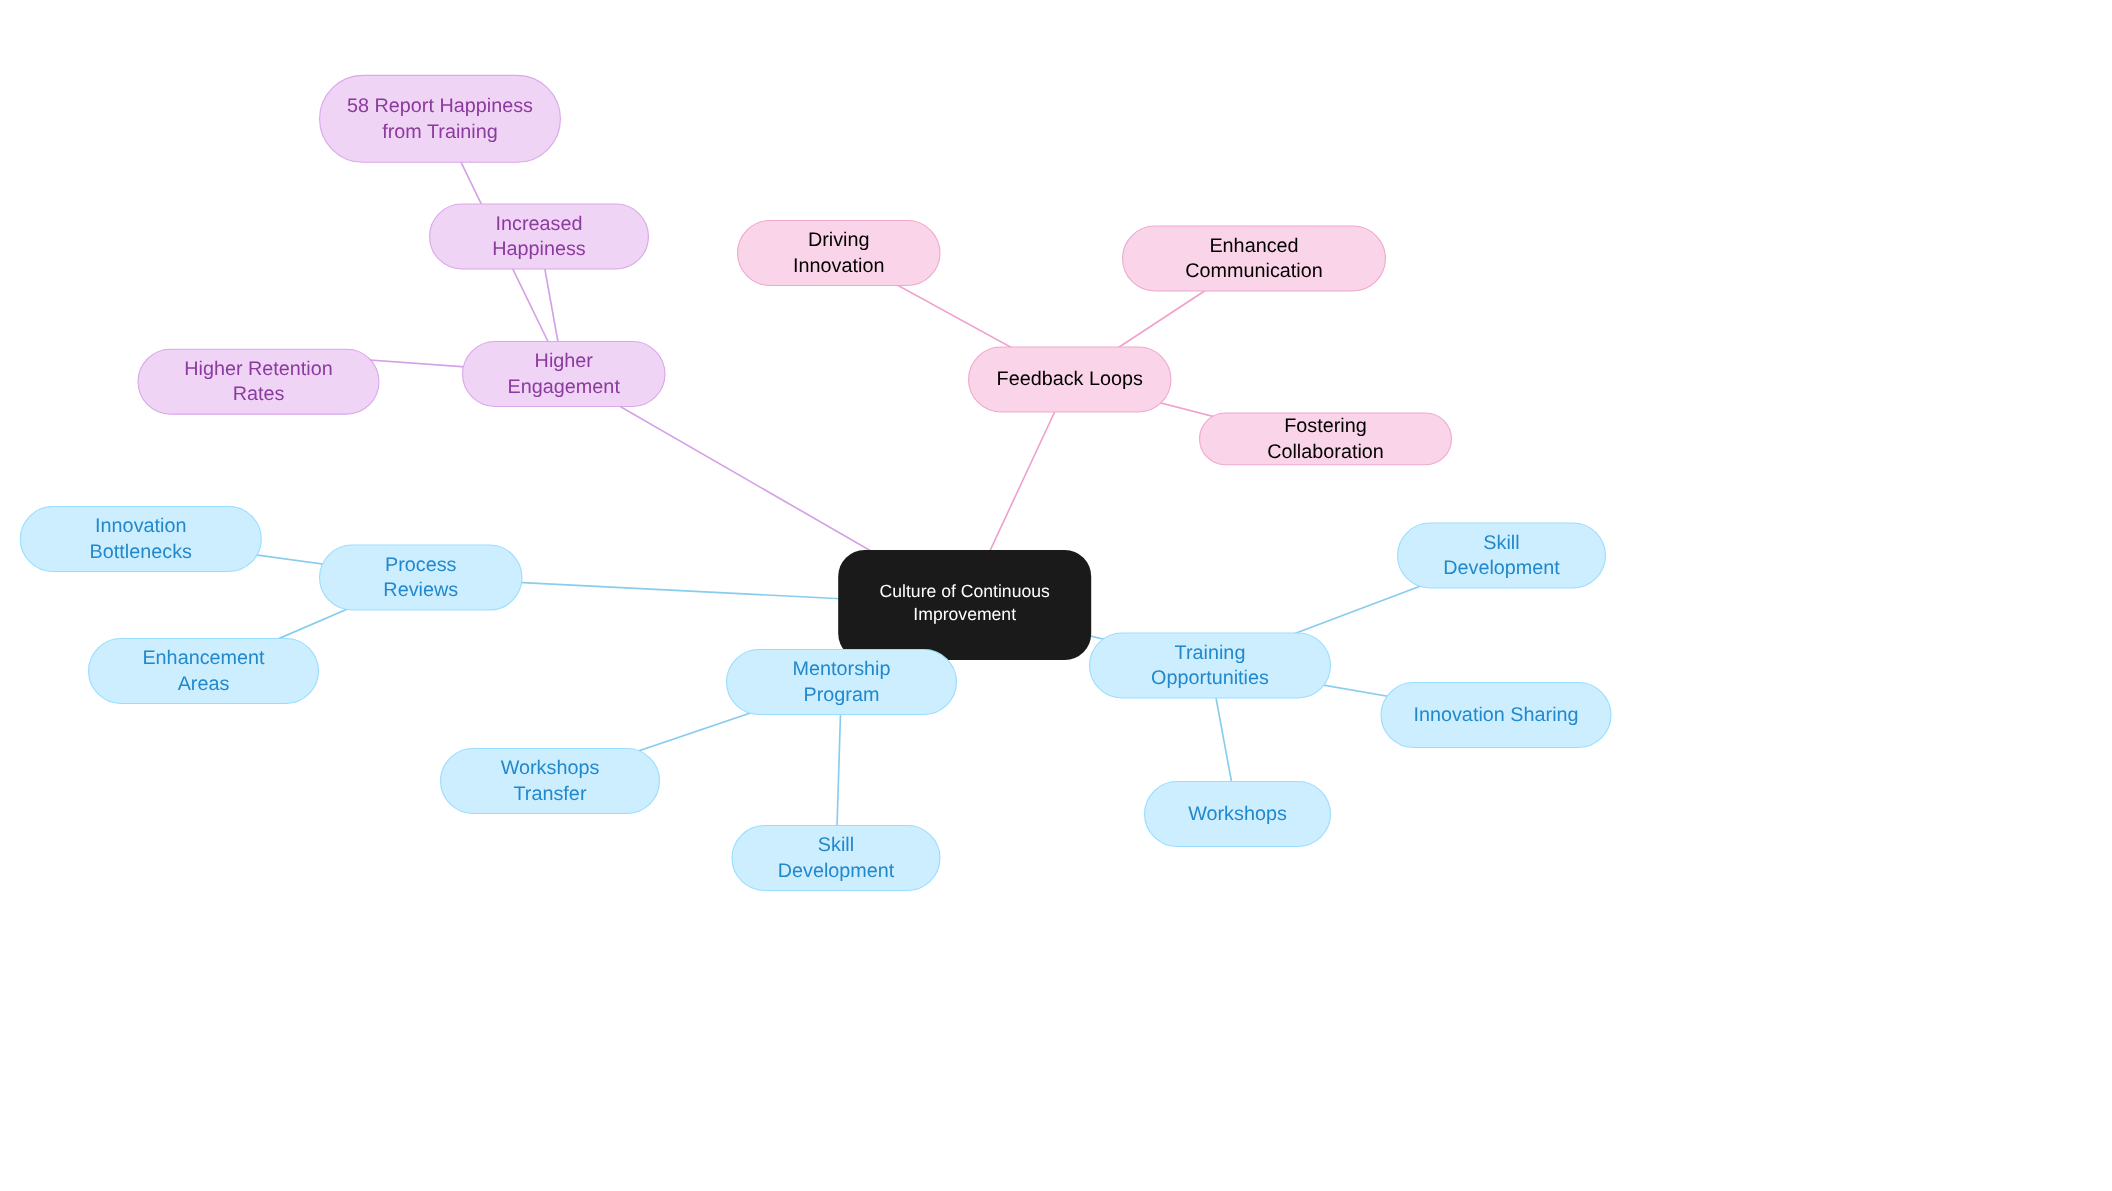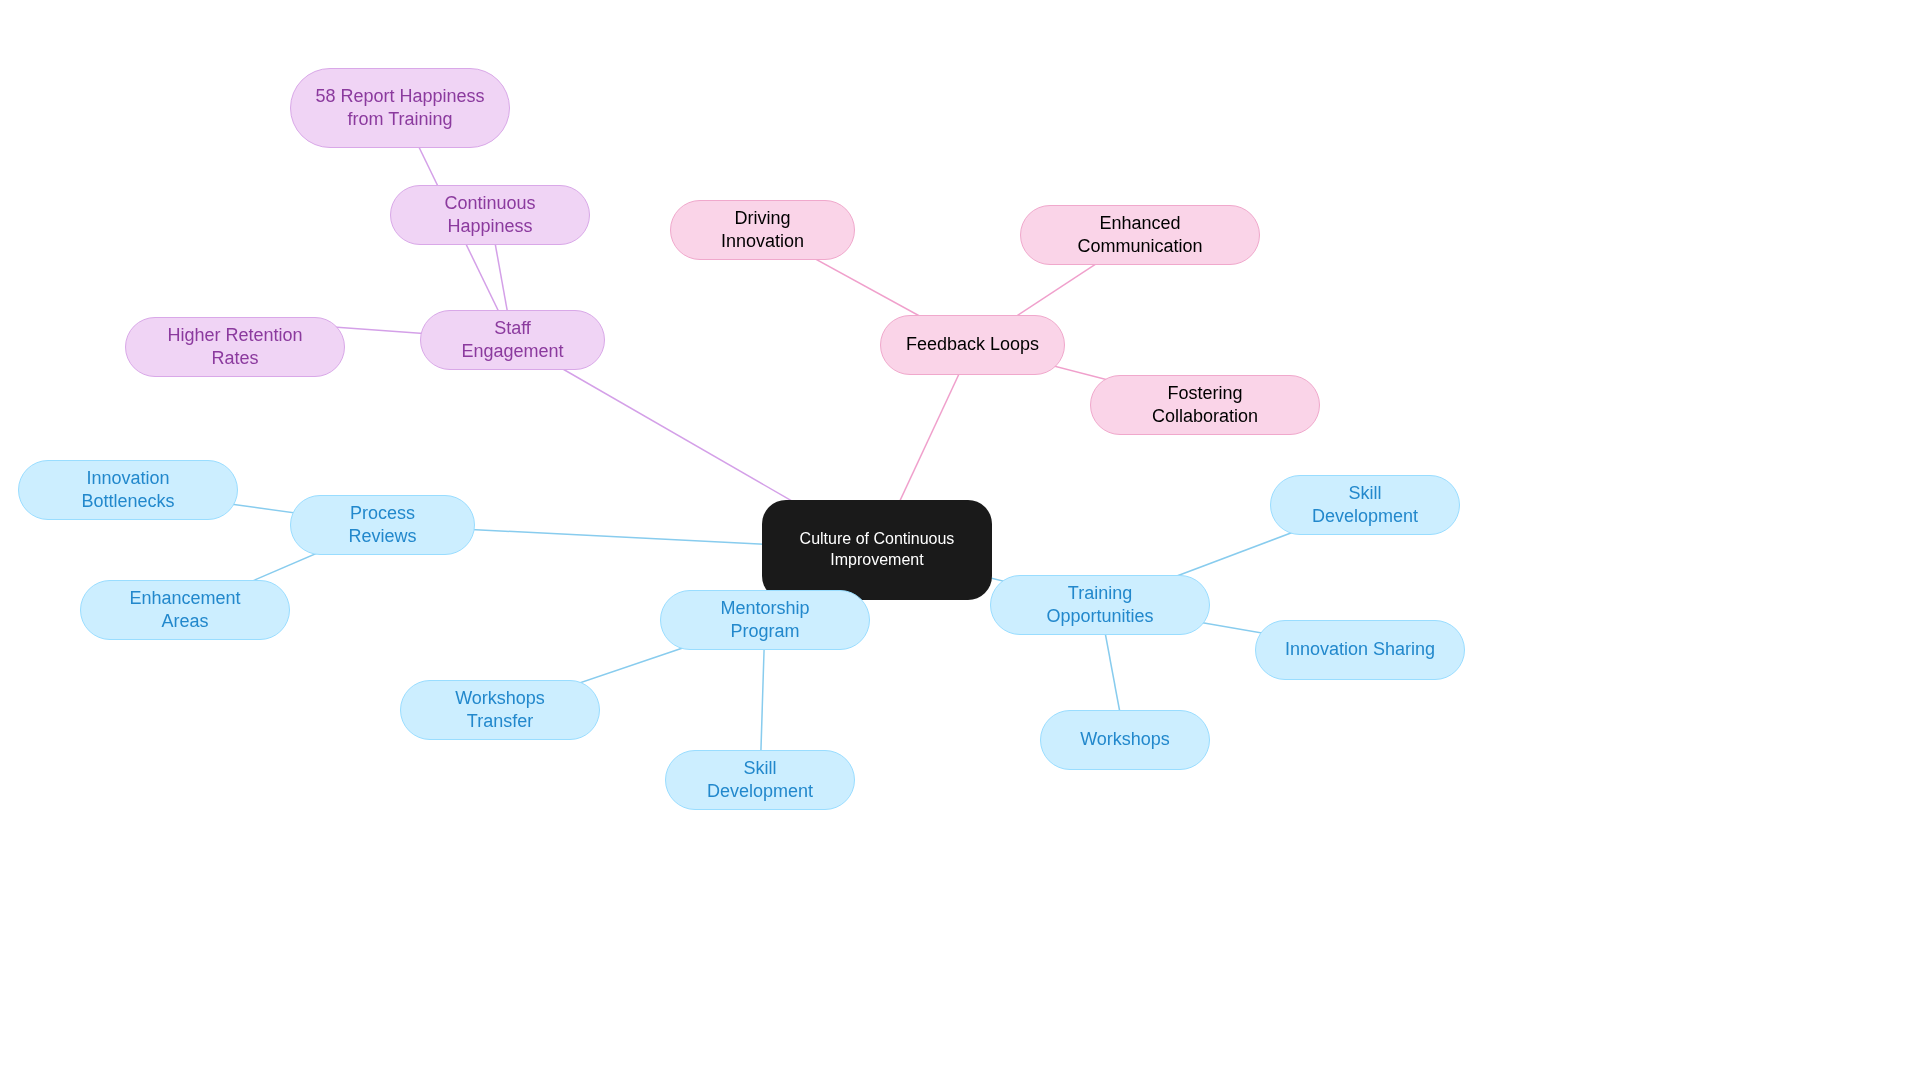--- a/index.html
+++ b/index.html
@@ -82,27 +82,27 @@
       <line x1="877" y1="550" x2="765" y2="620" stroke="#88ccee" stroke-width="1.5"></line>
       <line x1="765" y1="620" x2="500" y2="710" stroke="#88ccee" stroke-width="1.5"></line>
       <line x1="765" y1="620" x2="760" y2="780" stroke="#88ccee" stroke-width="1.5"></line>
       <line x1="877" y1="550" x2="1100" y2="605" stroke="#88ccee" stroke-width="1.5"></line>
       <line x1="1100" y1="605" x2="1365" y2="505" stroke="#88ccee" stroke-width="1.5"></line>
       <line x1="1100" y1="605" x2="1125" y2="740" stroke="#88ccee" stroke-width="1.5"></line>
       <line x1="1100" y1="605" x2="1360" y2="650" stroke="#88ccee" stroke-width="1.5"></line>
     </svg>
 <div class="node node-center" style="left: 762px; top: 500px; width: 230px; height: 100px;">Culture of Continuous Improvement</div>
     <div class="node node-purple" style="left: 290px; top: 68px; width: 220px; height: 80px;">58 Report Happiness from Training</div>
-    <div class="node node-purple" style="left: 390px; top: 185px; width: 200px; height: 60px;">Continuous Happiness</div>
+    <div class="node node-purple" style="left: 390px; top: 185px; width: 200px; height: 60px;">Increased Happiness</div>
     <div class="node node-purple" style="left: 125px; top: 290px; width: 220px; height: 60px; margin-top: 27px;">Higher Retention Rates</div>
-    <div class="node node-purple" style="left: 420px; top: 310px; width: 185px; height: 60px;">Staff Engagement</div>
+    <div class="node node-purple" style="left: 420px; top: 310px; width: 185px; height: 60px;">Higher Engagement</div>
     <div class="node node-pink" style="left: 670px; top: 200px; width: 185px; height: 60px;">Driving Innovation</div>
     <div class="node node-pink" style="left: 1020px; top: 205px; width: 240px; height: 60px;">Enhanced Communication</div>
     <div class="node node-pink" style="left: 880px; top: 315px; width: 185px; height: 60px;">Feedback Loops</div>
-    <div class="node node-pink" style="left: 1090px; top: 375px; width: 230px; height: 60px;">Fostering Collaboration</div>
+    <div class="node node-pink" style="left: 1090px; top: 375px; width: 230px; height: 48px;">Fostering Collaboration</div>
     <div class="node node-blue" style="left: 18px; top: 460px; width: 220px; height: 60px;">Innovation Bottlenecks</div>
     <div class="node node-blue" style="left: 290px; top: 495px; width: 185px; height: 60px;">Process Reviews</div>
     <div class="node node-blue" style="left: 80px; top: 580px; width: 210px; height: 60px;">Enhancement Areas</div>
     <div class="node node-blue" style="left: 660px; top: 590px; width: 210px; height: 60px;">Mentorship Program</div>
     <div class="node node-blue" style="left: 400px; top: 680px; width: 200px; height: 60px;">Workshops Transfer</div>
     <div class="node node-blue" style="left: 665px; top: 750px; width: 190px; height: 60px;">Skill Development</div>
     <div class="node node-blue" style="left: 990px; top: 575px; width: 220px; height: 60px;">Training Opportunities</div>
     <div class="node node-blue" style="left: 1270px; top: 475px; width: 190px; height: 60px;">Skill Development</div>
     <div class="node node-blue" style="left: 1040px; top: 710px; width: 170px; height: 60px;">Workshops</div>
     <div class="node node-blue" style="left: 1255px; top: 620px; width: 210px; height: 60px;">Innovation Sharing</div>

